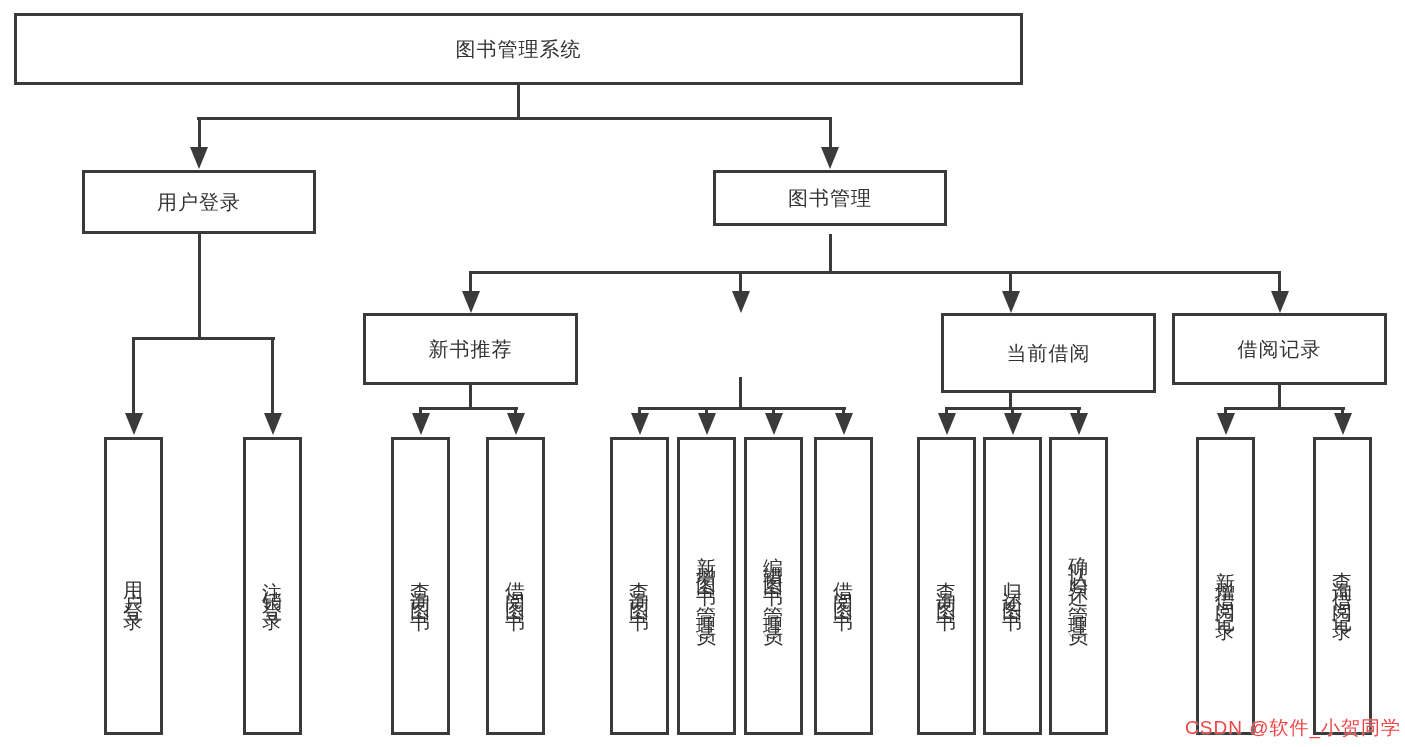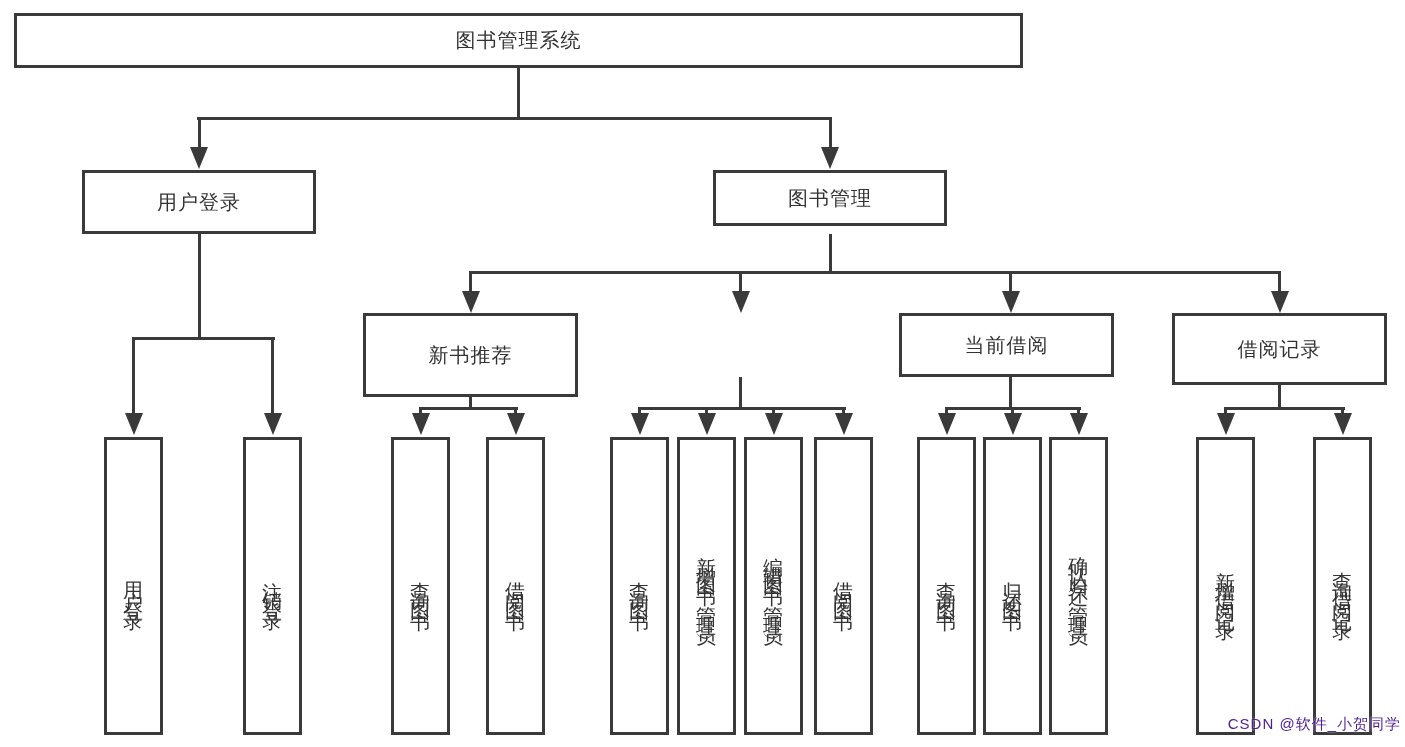--- a/index.html
+++ b/index.html
@@ -13,36 +13,36 @@
        letter-spacing:1px;z-index:2;}
   .vbox{writing-mode:vertical-rl;text-orientation:mixed;letter-spacing:10px;
         line-height:1;}
 
   .line{position:absolute;background:#3a3a3a;z-index:1;}
   .arrow{position:absolute;width:0;height:0;z-index:1;
          border-left:9px solid transparent;border-right:9px solid transparent;
          border-top:22px solid #3a3a3a;}
 
   
-  .n-root{left:14px;top:13px;width:1009px;height:55px;}
+  .n-root{left:14px;top:13px;width:1009px;height:72px;}
   .n-l1a{left:82px;top:170px;width:234px;height:64px;}
   .n-l1b{left:713px;top:170px;width:234px;height:56px;}
-  .n-l2a{left:363px;top:313px;width:215px;height:84px;}
+  .n-l2a{left:363px;top:313px;width:215px;height:72px;}
   .n-l2b{left:633px;top:313px;width:215px;height:64px;}
-  .n-l2c{left:899px;top:313px;width:215px;height:64px;}
+  .n-l2c{left:941px;top:313px;width:215px;height:80px;}
   .n-l2d{left:1172px;top:313px;width:215px;height:72px;}
   .leaf{top:437px;width:59px;height:298px;}
   .n-a1{left:104px;} .n-a2{left:243px;}
   .n-b1{left:391px;} .n-b2{left:486px;}
   .n-c1{left:610px;} .n-c2{left:677px;} .n-c3{left:744px;} .n-c4{left:814px;}
   .n-d1{left:917px;} .n-d2{left:983px;} .n-d3{left:1049px;}
   .n-e1{left:1196px;} .n-e2{left:1313px;}
 
   .watermark{position:absolute;right:4px;top:715px;z-index:5;
-             font-size:15px;color:#4c1d95;letter-spacing:1px;
+             font-size:19px;color:#ef4444;letter-spacing:1px;
              text-shadow:0 0 2px #ffffff;}
 </style>
 </head>
 <body>
 
 <div id="canvas">
 
   <div class="box n-root">图书管理系统</div>
 
   <div class="box n-l1a">用户登录</div>

